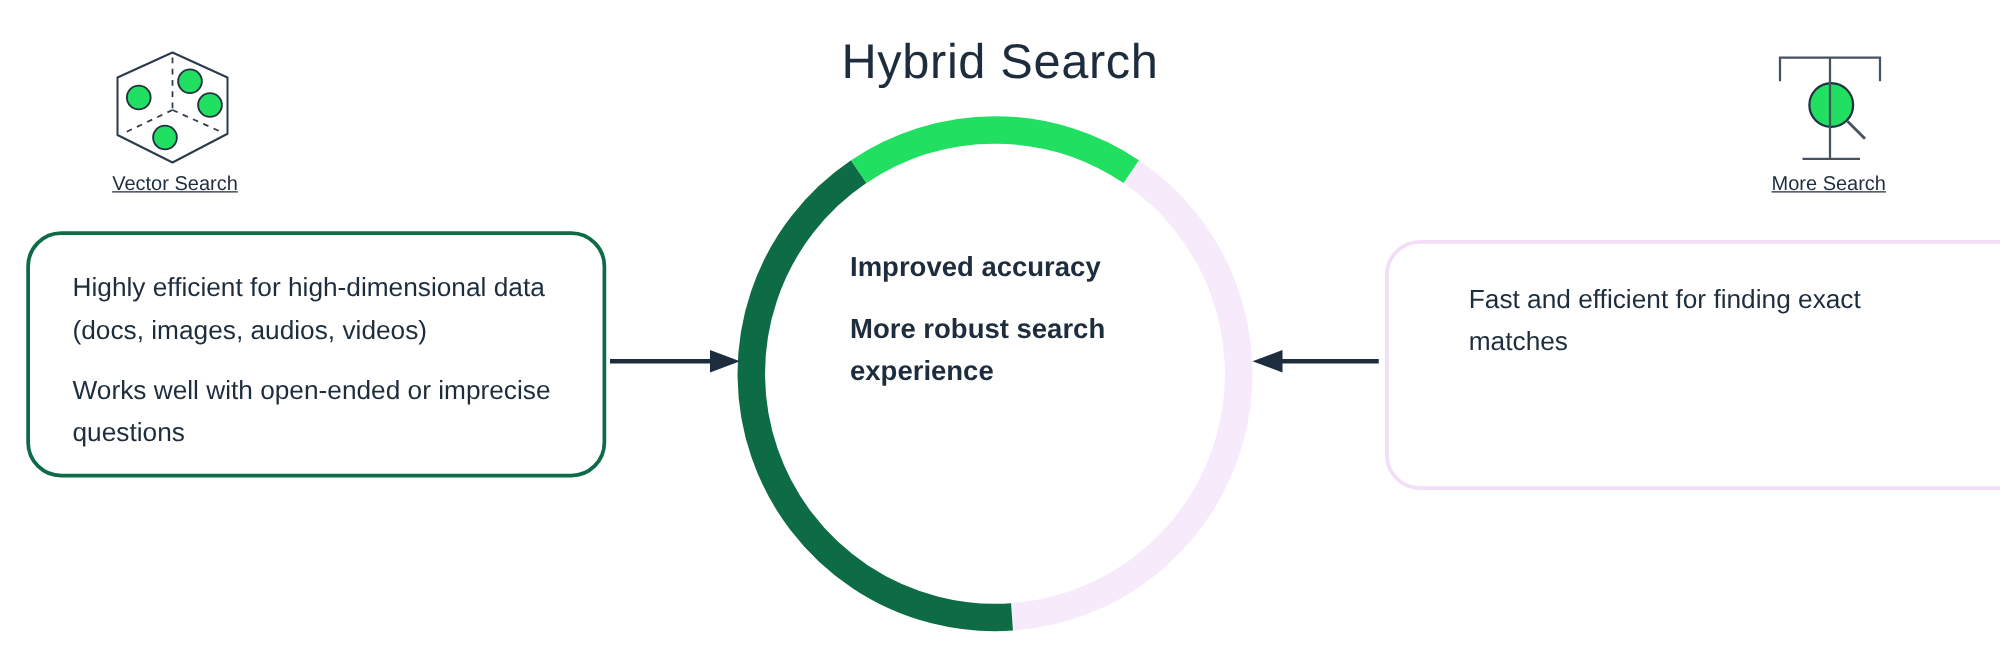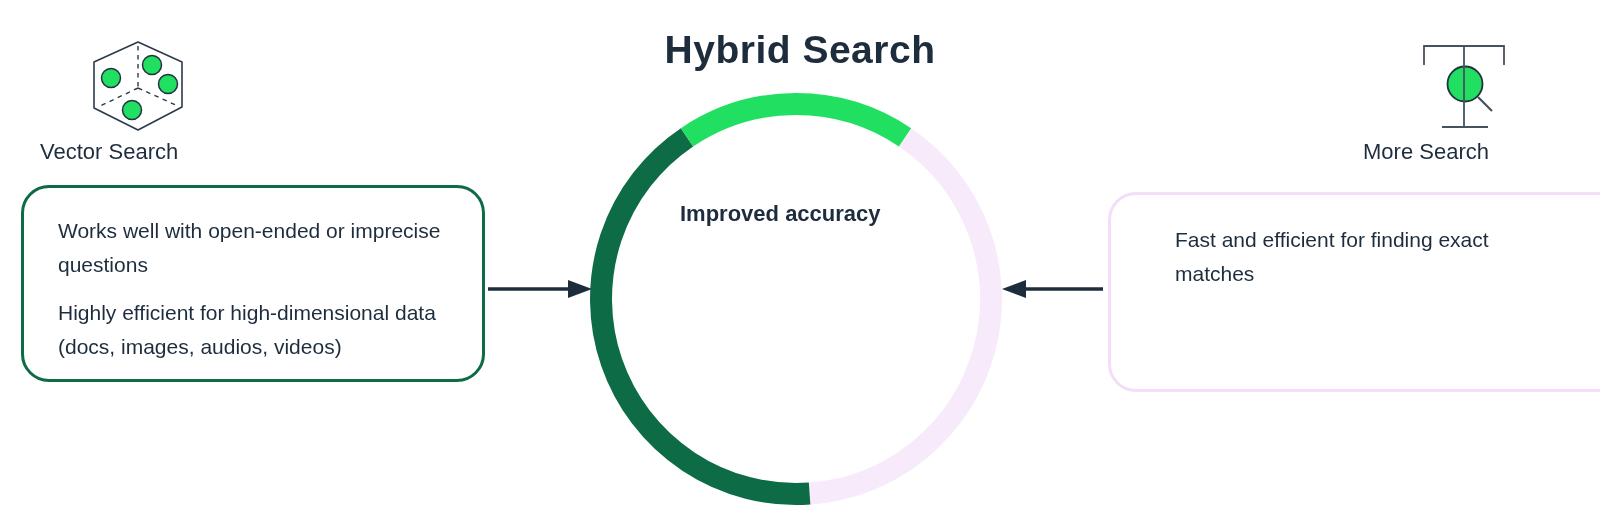--- a/index.html
+++ b/index.html
@@ -6,25 +6,25 @@
   .canvas{
     position:relative;
     width:1600px;height:520px;
     background:var(--background,#fff);
     font-family:"Liberation Sans",sans-serif;
     color:var(--ink,#1e2d3d);
     overflow:hidden;
   }
   .page-title{
     position:absolute;top:28px;left:0;width:100%;
-    text-align:center;font-size:39px;font-weight:700;
+    text-align:center;font-size:39px;font-weight:400;
     letter-spacing:.5px;color:var(--ink);margin:0;
   }
   .icon-label{
-    position:absolute;font-size:22px;color:var(--ink);
+    position:absolute;text-align:center;font-size:16px;color:var(--ink);text-decoration:underline;
   }
   .label-vector{left:40px;top:139px;width:200px;}
   .label-text{left:1363px;top:139px;width:200px;}
   .icon-svg{position:absolute;}
   .vector-icon{left:90px;top:36px;}
   .text-icon{left:1414px;top:28px;}
   .card{
     position:absolute;box-sizing:border-box;
     border-radius:28px;background:#fff;
   }
@@ -83,22 +83,22 @@
   <svg class="icon-svg text-icon" width="100" height="105" viewBox="0 0 100 105">
     <circle class="lens" cx="51" cy="56" r="17.5"></circle>
     <path class="t-line" d="M10 37 L10 18 L90 18 L90 37"></path>
     <path class="t-line" d="M50 18 L50 99"></path>
     <path class="t-line" d="M28 99 L74 99"></path>
     <line class="lens-handle" x1="64" y1="69" x2="78" y2="83"></line>
   </svg>
   <div class="icon-label label-text">More Search</div>
 
   <div class="card card-vector">
+    <p>Highly efficient for high-dimensional data (docs, images, audios, videos)</p>
     <p>Works well with open-ended or imprecise questions</p>
-    <p>Highly efficient for high-dimensional data (docs, images, audios, videos)</p>
   </div>
 
   <div class="card card-text">
     <p>Fast and efficient for finding exact matches</p>
   </div>
 
   <svg class="overlay" width="1600" height="520" viewBox="0 0 1600 520">
     <path class="ring-lavender" d="M 905 137.3 A 195 195 0 0 1 809.6 493.5"></path>
     <path class="ring-dark" d="M 809.6 493.5 A 195 195 0 0 1 687 137.3"></path>
     <path class="ring-bright" d="M 687 137.3 A 195 195 0 0 1 905 137.3"></path>
@@ -107,15 +107,16 @@
       <polygon class="arrow-head" points="592,289 568,280 568,298"></polygon>
     </g>
     <g>
       <line class="arrow-line" x1="1103" y1="289" x2="1024" y2="289"></line>
       <polygon class="arrow-head" points="1002,289 1026,280 1026,298"></polygon>
     </g>
   </svg>
 
   <div class="benefits">
     <p>Improved accuracy</p>
+    <p>More robust search experience</p>
   </div>
 
 </div>
 
 </body></html>

